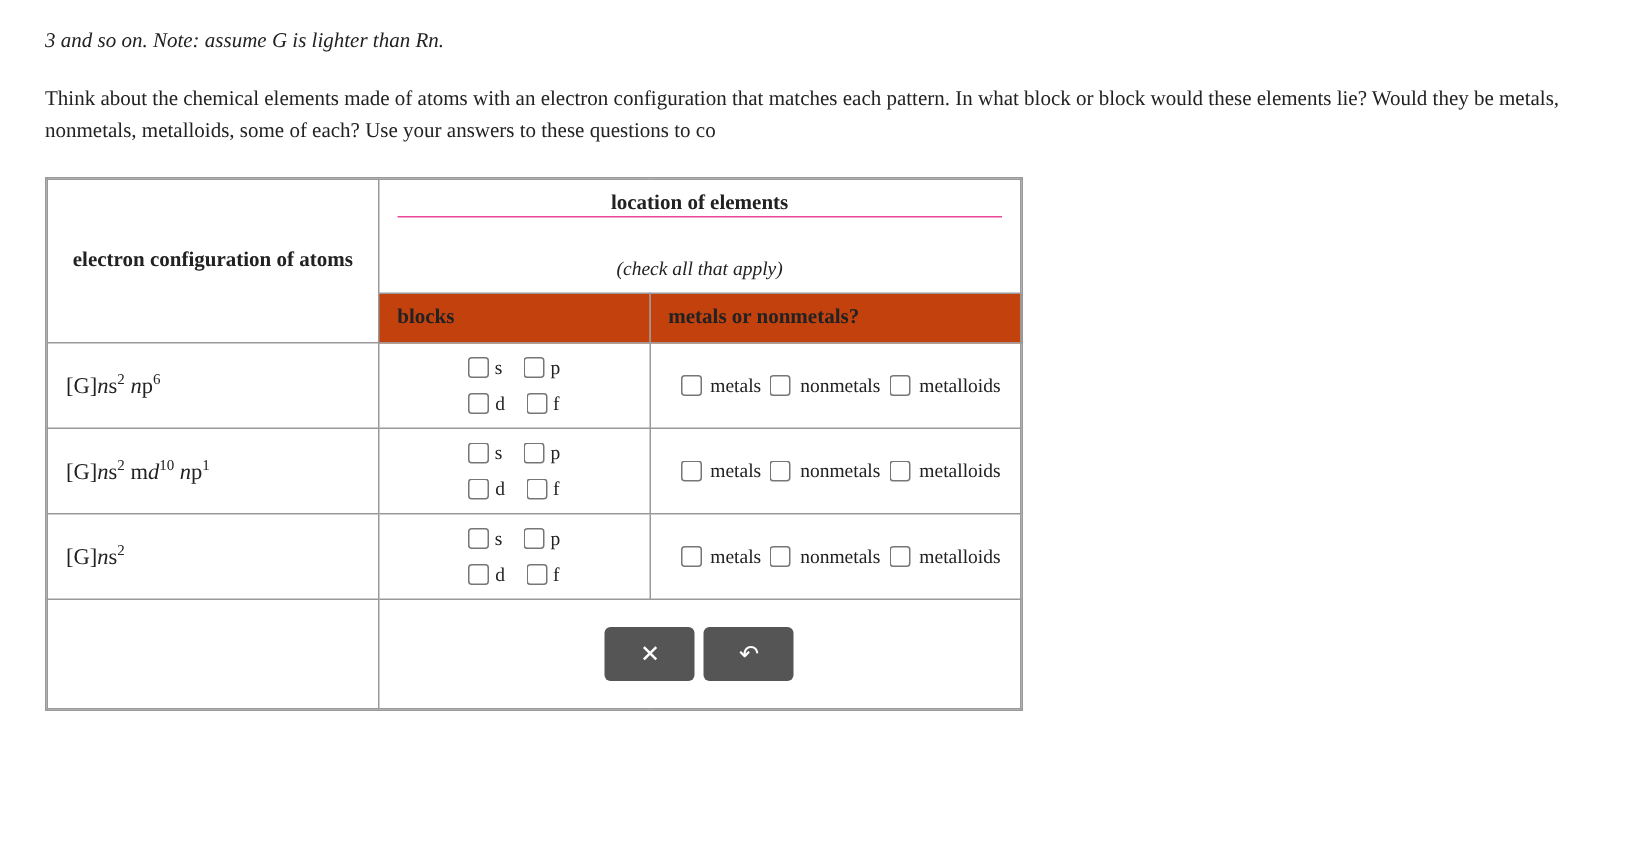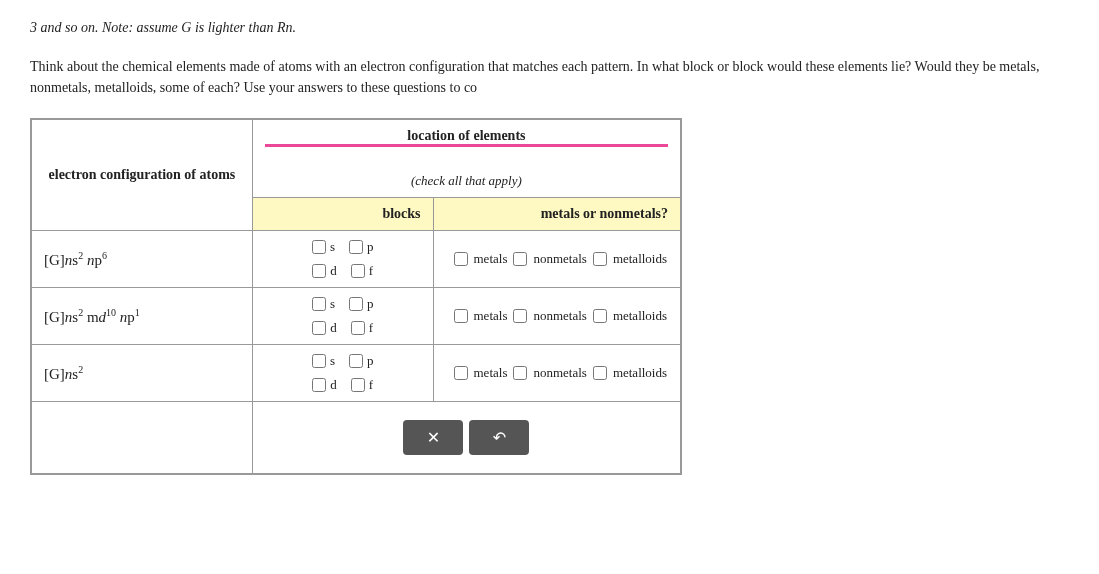--- a/index.html
+++ b/index.html
@@ -29,21 +29,21 @@
       width: 650px;
     }
     td, th {
       border: 1px solid #999;
       padding: 8px 12px;
       vertical-align: middle;
     }
     .header-main {
       font-weight: bold;
       font-size: 14px;
-      border-bottom: 3px solid #ec4899;
+      border-bottom: 1px solid #ec4899;
     }
     .header-sub {
       text-align: center;
       font-style: italic;
       font-size: 13px;
       font-weight: normal;
       margin-top: 26px;
     }
     .col-electron {
       font-weight: bold;
@@ -56,22 +56,22 @@
       text-align: center;
       width: 180px;
     }
     .col-metals {
       width: 220px;
       padding-left: 20px;
     }
     .subheader-row th {
       font-weight: bold;
       font-size: 14px;
-      text-align: right;
-      background: #fef9c3;
+      text-align: left;
+      background: #c2410c;
     }
     .electron-formula {
       font-family: 'Times New Roman', serif;
       font-size: 15px;
       text-align: left;
     }
     .bracket-formula {
       display: inline-block;
       font-size: 15px;
     }

